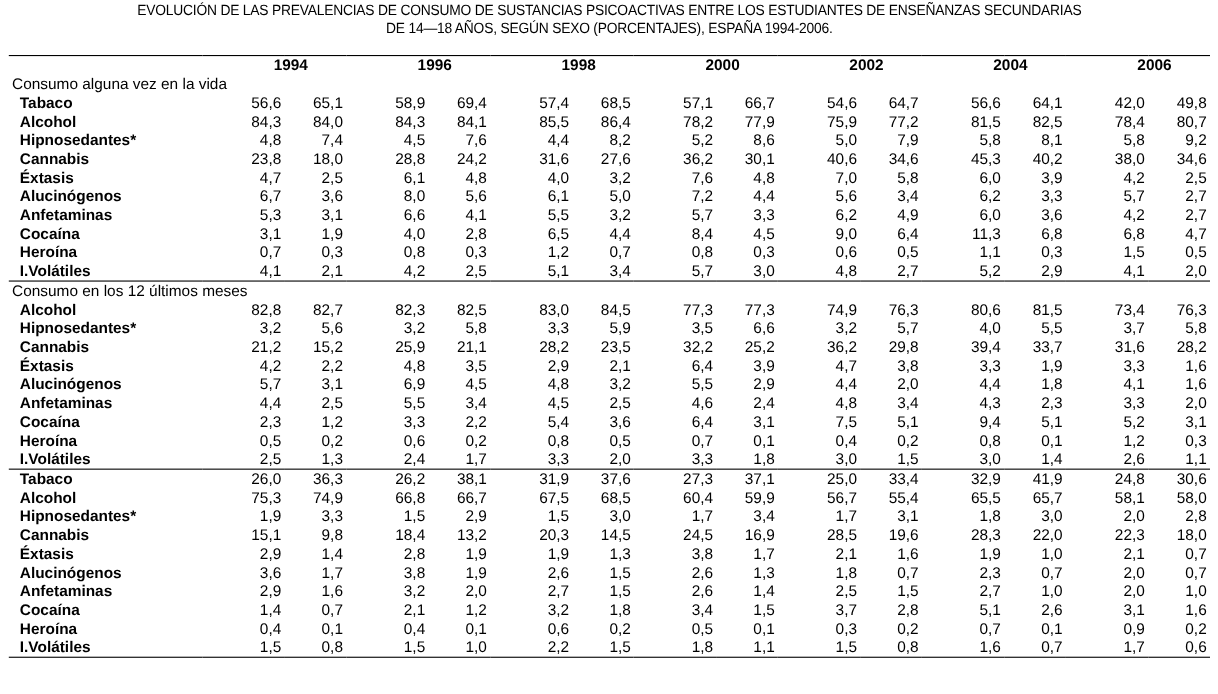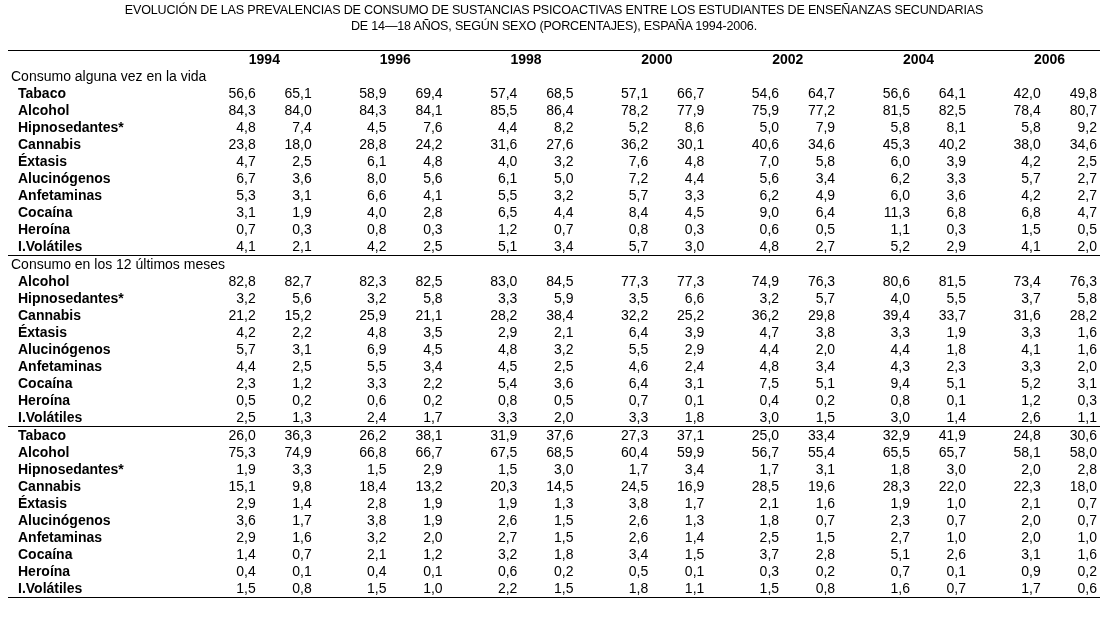--- a/index.html
+++ b/index.html
@@ -281,21 +281,21 @@
         <td class="num">3,7</td>
         <td class="num">5,8</td>
       </tr>
       <tr>
         <td class="label">Cannabis</td>
         <td class="num">21,2</td>
         <td class="num">15,2</td>
         <td class="num">25,9</td>
         <td class="num">21,1</td>
         <td class="num">28,2</td>
-        <td class="num">38,4</td>
+        <td class="num">23,5</td>
         <td class="num">32,2</td>
         <td class="num">25,2</td>
         <td class="num">36,2</td>
         <td class="num">29,8</td>
         <td class="num">39,4</td>
         <td class="num">33,7</td>
         <td class="num">31,6</td>
         <td class="num">28,2</td>
       </tr>
       <tr>

